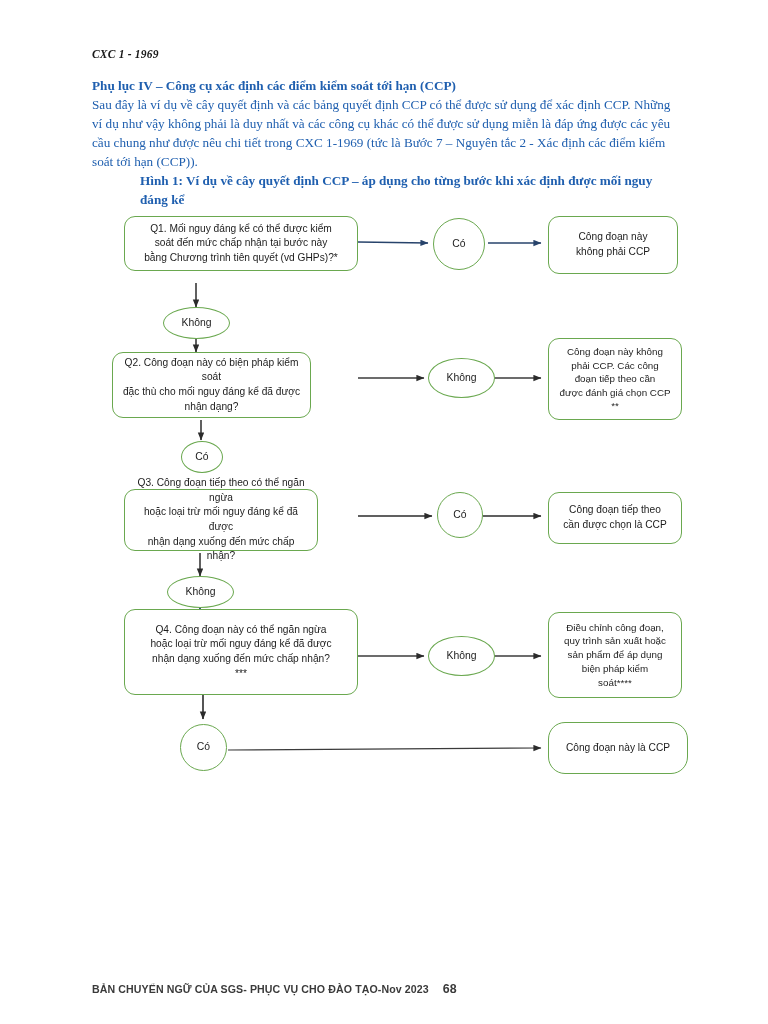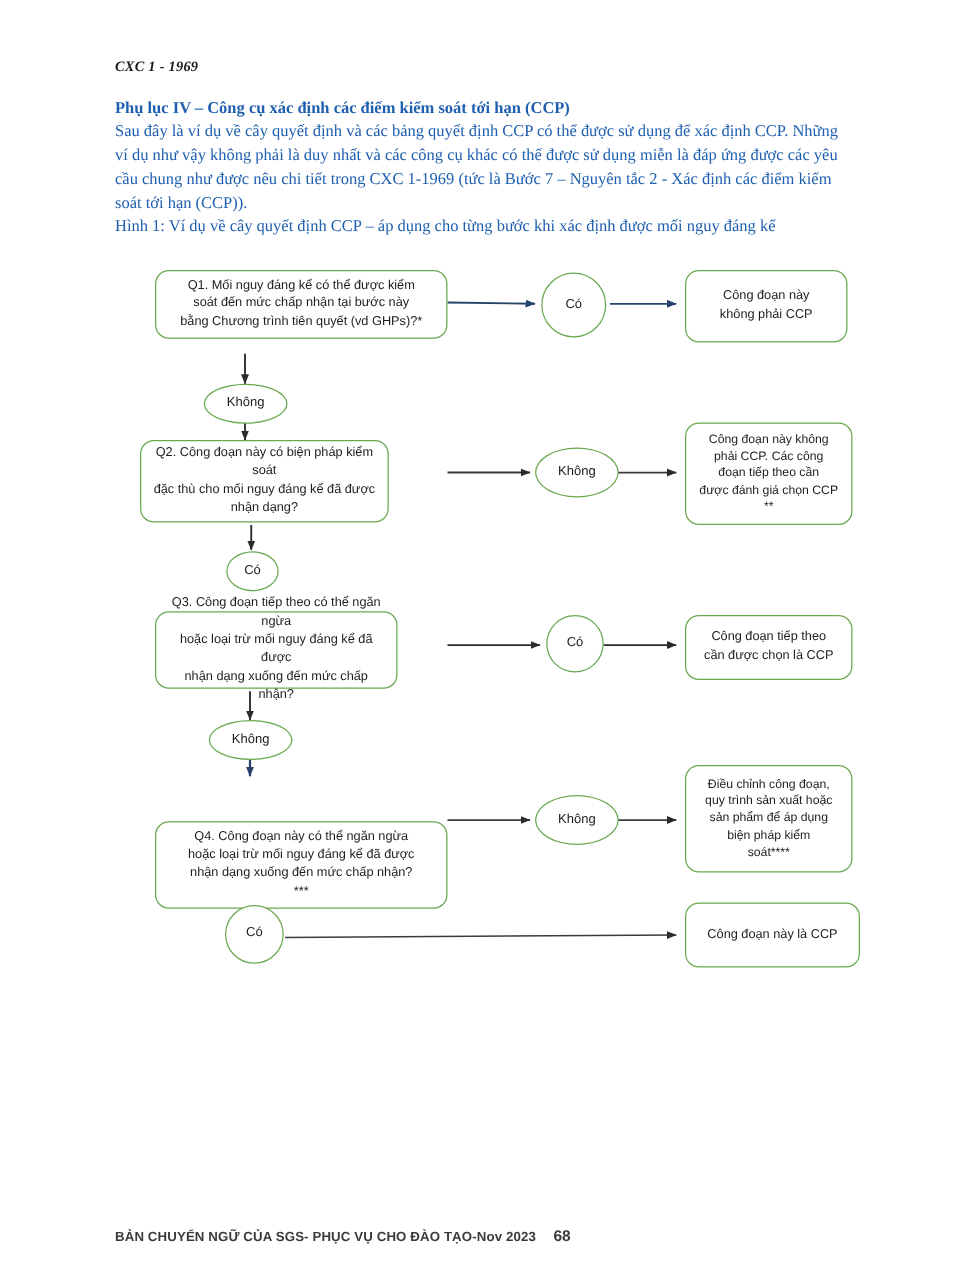--- a/index.html
+++ b/index.html
@@ -47,22 +47,23 @@
   }
   .intro .h-bold {
     font-weight: bold;
     display: block;
   }
   .intro .body-par {
     display: block;
     text-align: left;
   }
   .intro .fig-title {
-    font-weight: normal;
+    font-weight: bold;
     display: block;
+    margin-left: 48px;
   }
 
   
   #flow {
     position: absolute;
     left: 0;
     top: 0;
     width: 768px;
     height: 1024px;
     pointer-events: none;
@@ -223,21 +224,21 @@
 
   <div class="node box" style="left:548px; top:492px; width:134px; height:52px;">
     <span class="txt">Công đoạn tiếp theo
 cần được chọn là CCP</span>
   </div>
 
   <div class="node ellipse" style="left:167px; top:576px; width:67px; height:32px;">
     <span class="txt">Không</span>
   </div>
 
-  <div class="node box" style="left:124px; top:657px; width:234px; height:70px;">
+  <div class="node box" style="left:124px; top:609px; width:234px; height:86px;">
     <span class="txt">Q4. Công đoạn này có thể ngăn ngừa
 hoặc loại trừ mối nguy đáng kể đã được
 nhận dạng xuống đến mức chấp nhận?
 ***</span>
   </div>
 
   <div class="node ellipse" style="left:428px; top:636px; width:67px; height:40px;">
     <span class="txt">Không</span>
   </div>
 
@@ -246,21 +247,21 @@
 quy trình sản xuất hoặc
 sản phẩm để áp dụng
 biện pháp kiểm
 soát****</span>
   </div>
 
   <div class="node ellipse" style="left:180px; top:724px; width:47px; height:47px;">
     <span class="txt">Có</span>
   </div>
 
-  <div class="node box" style="left:548px; top:722px; width:140px; height:52px;">
+  <div class="node box" style="left:548px; top:722px; width:140px; height:52px;border-radius:17px;">
     <span class="txt">Công đoạn này là CCP</span>
   </div>
 
   <div class="footer">
     <span class="ftext">BẢN CHUYỂN NGỮ CỦA SGS- PHỤC VỤ CHO ĐÀO TẠO-Nov 2023</span>
     <span class="fpage">68</span>
   </div>
 
 </div>
 

